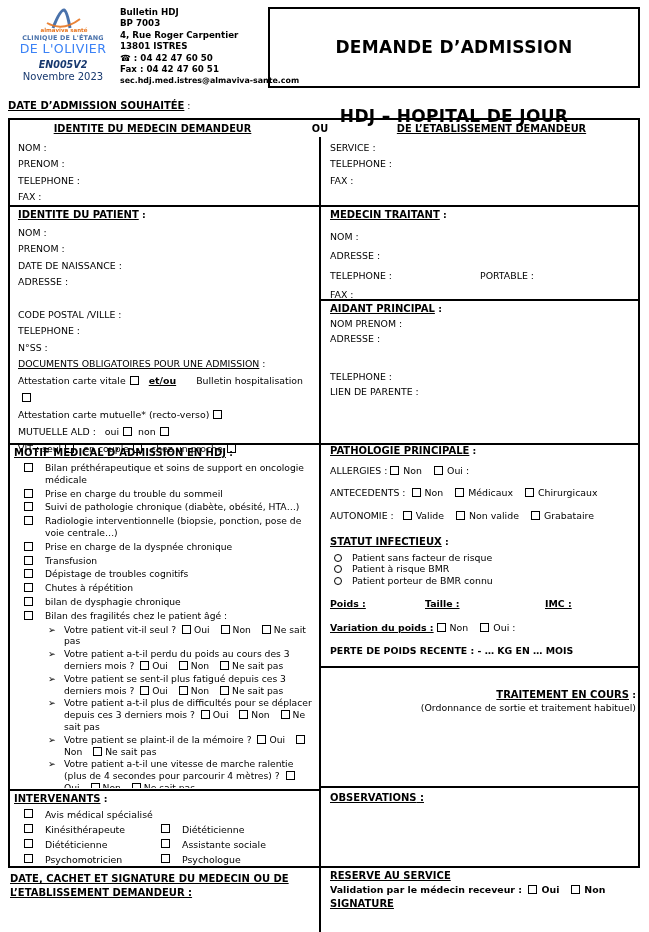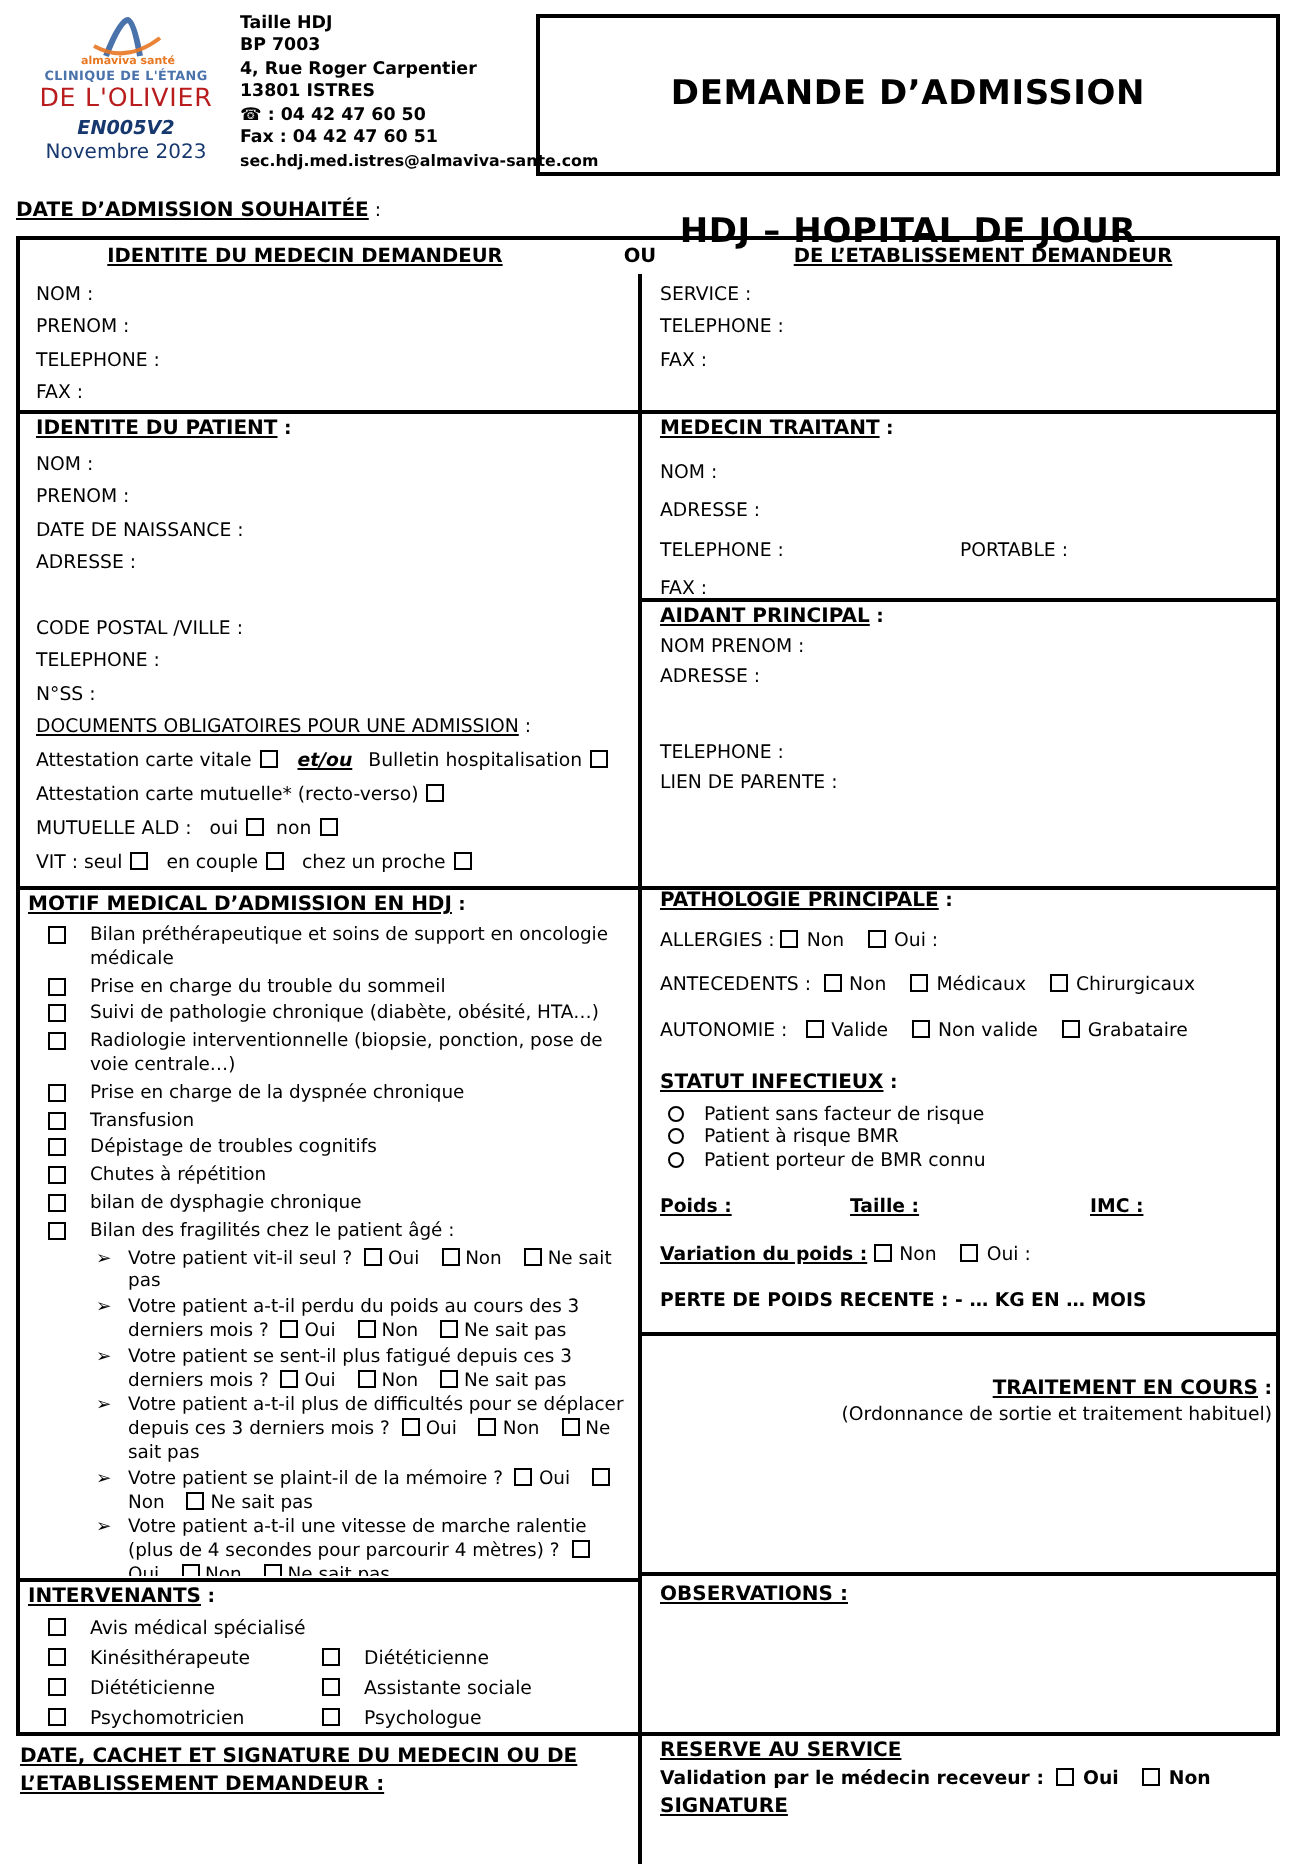--- a/index.html
+++ b/index.html
@@ -13,21 +13,21 @@
   .b { font-weight: bold; }
   .u { text-decoration: underline; }
   .hdr { font-weight: bold; text-decoration: underline; font-size: 10px; }
   .hl { position: absolute; height: 2px; background: #000; }
   .vl { position: absolute; width: 2px; background: #000; }
   .cb { display: inline-block; width: 9px; height: 9px; border: 1.2px solid #000; vertical-align: -1px; background: #fff; }
   .rad { display: inline-block; width: 8px; height: 8px; border: 1.2px solid #000; border-radius: 50%; vertical-align: -1px; margin: 0 10px 0 4px; }
   
   .logo-block { left: 10px; top: 8px; width: 106px; text-align: center; line-height: 1.15; }
   .logo-clinic1 { font-size: 6.4px; font-weight: bold; color: #4a72ab; letter-spacing: .2px; margin-top: 1px; }
-  .logo-clinic2 { font-size: 12.6px; color: #b91c1c; letter-spacing: .4px; }
+  .logo-clinic2 { font-size: 12.6px; color: #3b82f6; letter-spacing: .4px; }
   .logo-code { font-size: 9.6px; font-style: italic; font-weight: bold; color: #17386e; margin-top: 2px; }
   .logo-edition { font-size: 10px; color: #17386e; margin-top: 1px; }
   .contact-block { left: 120px; top: 7px; width: 152px; font-weight: bold; font-size: 8.7px; line-height: 11.4px; white-space: nowrap; }
   .contact-email { font-size: 7.9px; }
   .title-box { left: 268px; top: 7px; width: 372px; height: 81px; border: 2.5px solid #000;
     display: flex; flex-direction: column; align-items: center; justify-content: center;
     font-weight: bold; font-size: 17px; line-height: 25px; letter-spacing: .3px; text-align: center; gap: 44px; }
   .date-label { left: 8px; top: 100px; }
   
   .main-box { left: 8px; top: 118px; width: 632px; height: 750px; border: 2px solid #000; }
@@ -37,21 +37,21 @@
   .req-ou { width: 50px; text-align: center; }
   .req-h2 { flex: 1; text-align: center; }
   .fields { line-height: 16.3px; }
   .req-left { left: 18px; top: 140px; width: 290px; }
   .req-right { left: 330px; top: 140px; width: 300px; }
   .patient-cell { left: 18px; top: 209px; width: 296px; }
   .patient-cell .hdr { display: inline-block; margin-bottom: 5px; }
   .gap17 { height: 17px; } .gap24 { height: 24px; }
   .docline { line-height: 17px; }
   .docline .cb { margin-left: 4px; }
-  .etou { text-decoration: underline; font-weight: bold; margin: 0 8px 0 10px; font-style: italic; }
+  .etou { text-decoration: underline; font-weight: bold; margin: 0 20px 0 10px; }
   .mt-cell { left: 330px; top: 209px; width: 302px; }
   .mt-cell .hdr { display: inline-block; margin-bottom: 7px; }
   .mt-fields { line-height: 19.4px; }
   .tel-portable span.lab1 { display: inline-block; width: 150px; }
   .aidant-cell { left: 330px; top: 303px; width: 302px; }
   .aidant-cell .hdr { display: inline-block; margin-bottom: 3px; }
   .aid-fields { line-height: 14.6px; }
   
   .motif-cell { left: 14px; top: 447px; width: 303px; height: 341px; overflow: hidden; font-size: 9.2px; }
   .motif-cell .hdr { display: inline-block; margin-bottom: 4px; }
@@ -103,21 +103,21 @@
       <path d="M14 15 Q30 24 47 11" fill="none" stroke="#e87722" stroke-width="2" opacity="0.9"></path>
       <text x="31" y="24" font-size="5.5" fill="#e87722" text-anchor="middle" font-weight="bold">almaviva santé</text>
     </svg>
     <div class="logo-clinic1">CLINIQUE DE L'ÉTANG</div>
     <div class="logo-clinic2">DE L'OLIVIER</div>
     <div class="logo-code">EN005V2</div>
     <div class="logo-edition">Novembre 2023</div>
   </div>
 
   <div class="abs contact-block">
-    <div>Taille HDJ</div>
+    <div>Bulletin HDJ</div>
     <div>BP 7003</div>
     <div>4, Rue Roger Carpentier</div>
     <div>13801 ISTRES</div>
     <div>☎ : 04 42 47 60 50</div>
     <div>Fax : 04 42 47 60 51</div>
     <div class="contact-email">sec.hdj.med.istres@almaviva-sante.com</div>
   </div>
 
   <div class="abs title-box">
     <div>FICHE MÉDICALE</div>

